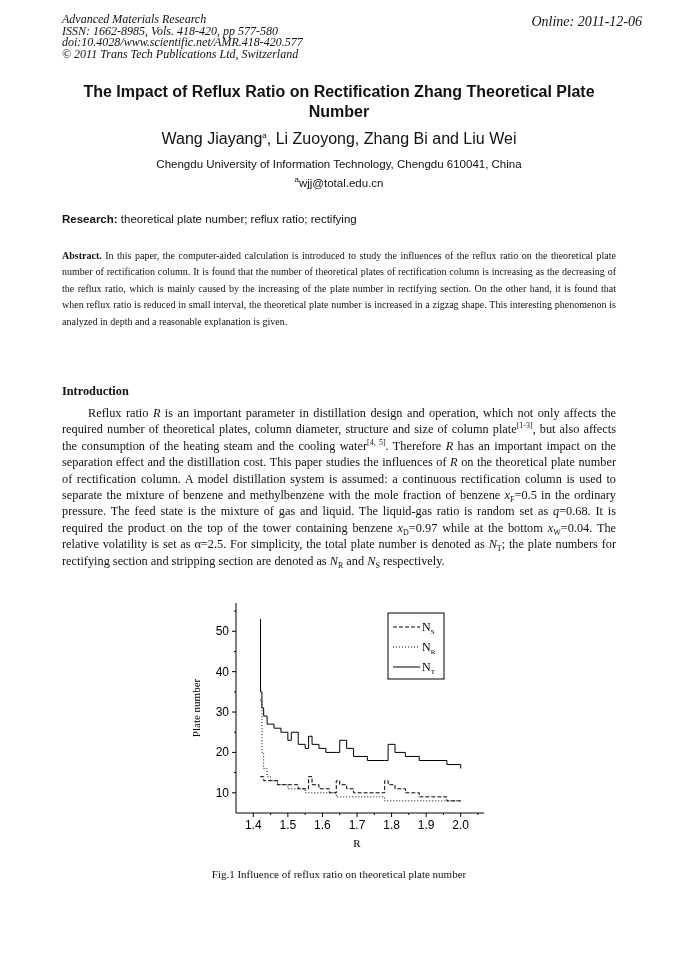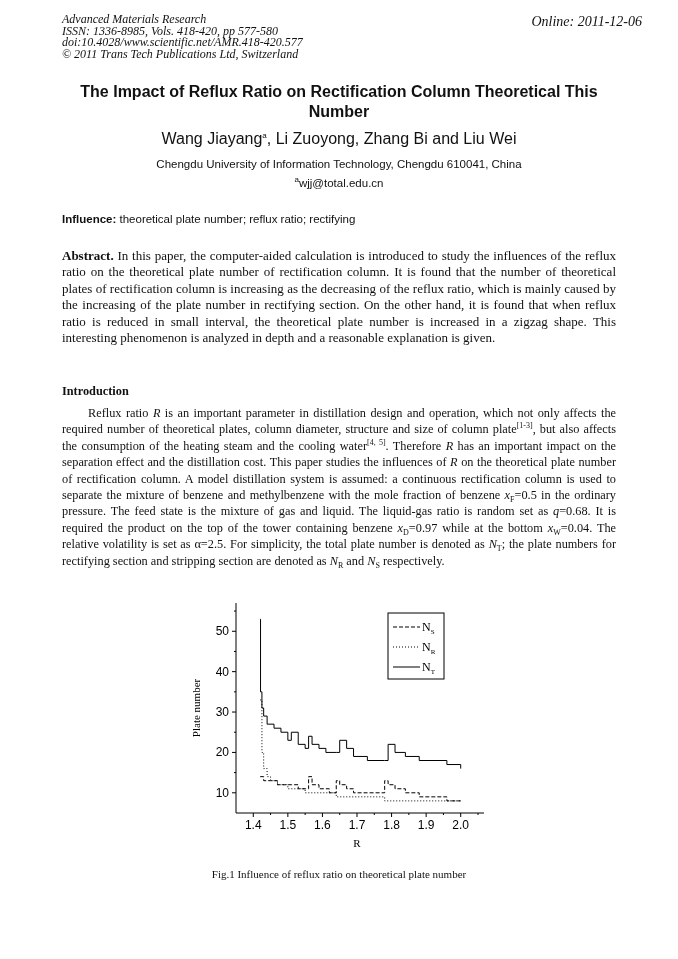--- a/index.html
+++ b/index.html
@@ -6,52 +6,52 @@
   body { width:678px; height:959px; position:relative; overflow:hidden; color:#111; }
   .serif { font-family: "Liberation Serif", "DejaVu Serif", serif; }
   .sans { font-family: "Liberation Sans", "DejaVu Sans", sans-serif; }
   .hdr-left { position:absolute; left:62px; top:14px; font-size:12px; line-height:11.5px; font-style:italic; }
   .hdr-right { position:absolute; right:36px; top:14px; font-size:14px; font-style:italic; }
   .title { position:absolute; left:60px; width:558px; top:82px; text-align:center; font-weight:bold; font-size:16px; line-height:20px; }
   .authors { position:absolute; left:60px; width:558px; top:130px; text-align:center; font-size:16px; }
   .affil { position:absolute; left:60px; width:558px; top:158px; text-align:center; font-size:11.5px; }
   .email { position:absolute; left:60px; width:558px; top:177px; text-align:center; font-size:11.5px; }
   .keywords { position:absolute; left:62px; top:213px; font-size:11.5px; }
-  .abstract { position:absolute; left:62px; width:554px; top:248px; font-size:13px; line-height:16.4px; text-align:justify; }
+  .abstract { position:absolute; left:62px; width:554px; top:248px; font-size:10px; line-height:16.4px; text-align:justify; }
   .intro-head { position:absolute; left:62px; top:384px; font-size:12.3px; font-weight:bold; }
   .intro { position:absolute; left:62px; width:554px; top:405px; font-size:12.3px; line-height:16.4px; text-align:justify; }
   .intro p { margin:0; text-indent:26px; }
   sup, sub { font-size:8px; line-height:0; }
   i { font-style:italic; }
   .chart { position:absolute; left:180px; top:595px; width:310px; height:260px; }
   .caption { position:absolute; left:60px; width:558px; top:868px; text-align:center; font-size:11px; }
 </style>
 </head>
 <body>
 
 <div class="hdr-left serif">
   <div>Advanced Materials Research</div>
-  <div>ISSN: 1336-8985, Vols. 418-420, pp 577-580</div>
+  <div>ISSN: 1662-8985, Vols. 418-420, pp 577-580</div>
   <div>doi:10.4028/www.scientific.net/AMR.418-420.577</div>
   <div>© 2011 Trans Tech Publications Ltd, Switzerland</div>
 </div>
 <div class="hdr-right serif">Online: 2011-12-06</div>
 
-<div class="title sans">The Impact of Reflux Ratio on Rectification Column Theoretical This Number</div>
+<div class="title sans">The Impact of Reflux Ratio on Rectification Zhang Theoretical Plate Number</div>
 
 <div class="authors sans">
   <span>Wang Jiayang</span><sup>a</sup><span>, Li Zuoyong, Zhang Bi and Liu Wei</span>
 </div>
 <div class="affil sans">Chengdu University of Information Technology, Chengdu 610041, China</div>
 <div class="email sans">
   <sup>a</sup><span>wjj@total.edu.cn</span>
 </div>
 
 <div class="keywords sans">
-  <b>Influence:</b>
+  <b>Research:</b>
   <span>theoretical plate number; reflux ratio; rectifying</span>
 </div>
 
 <div class="abstract serif">
   <b>Abstract.</b>
   <span>In this paper, the computer-aided calculation is introduced to study the influences of the reflux ratio on the theoretical plate number of rectification column. It is found that the number of theoretical plates of rectification column is increasing as the decreasing of the reflux ratio, which is mainly caused by the increasing of the plate number in rectifying section. On the other hand, it is found that when reflux ratio is reduced in small interval, the theoretical plate number is increased in a zigzag shape. This interesting phenomenon is analyzed in depth and a reasonable explanation is given.</span>
 </div>
 
 <div class="intro-head serif">Introduction</div>
 

